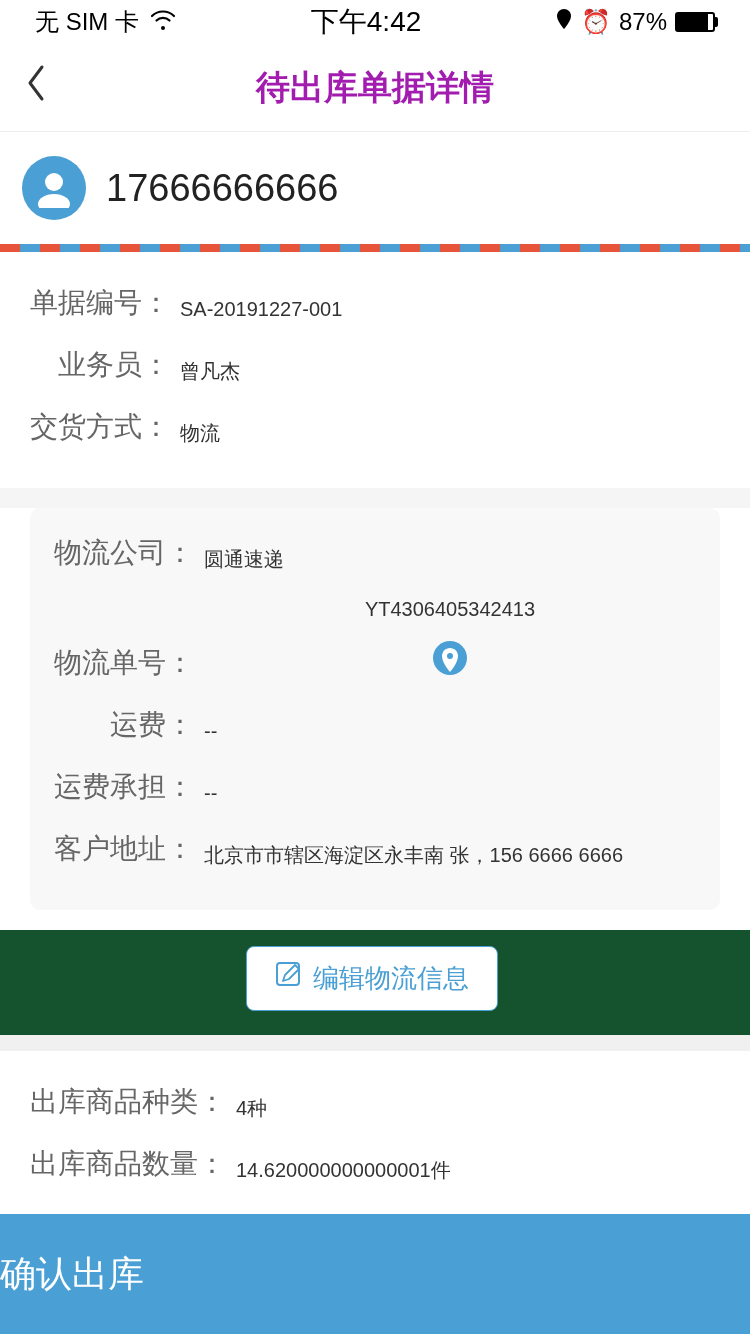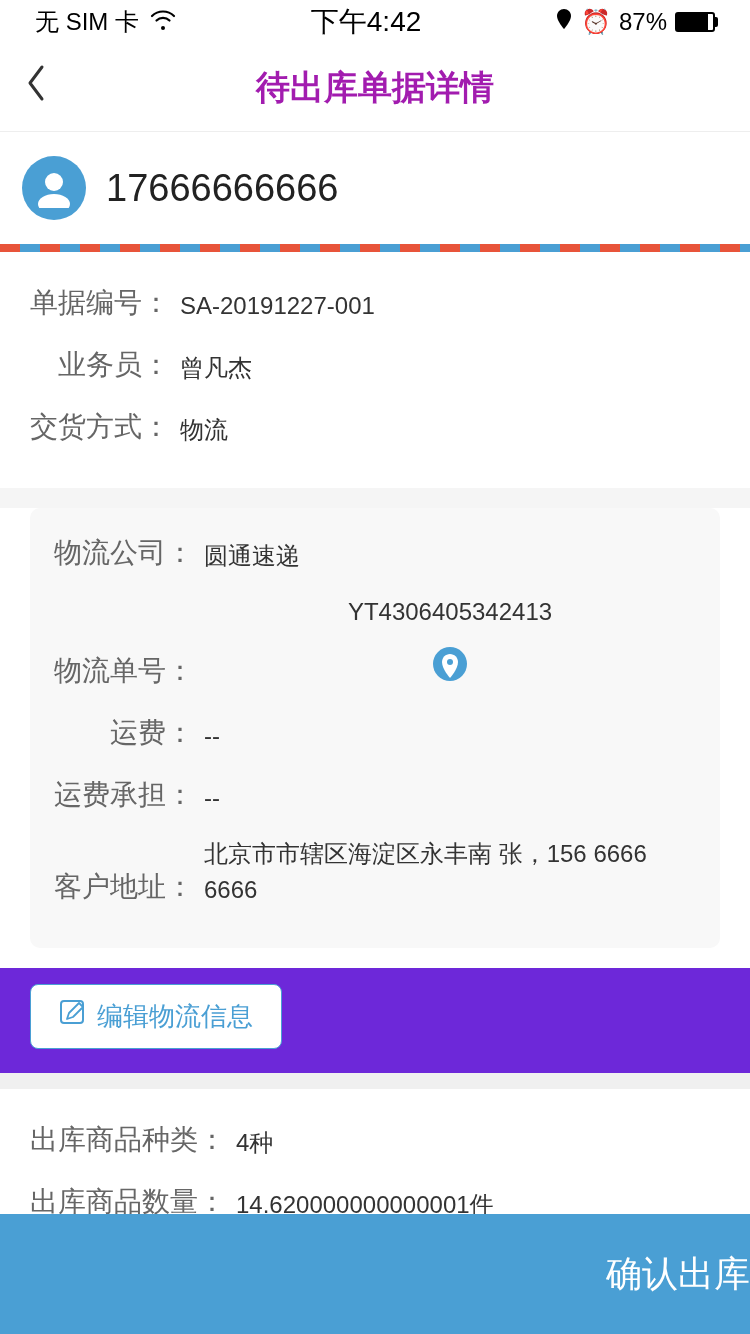--- a/index.html
+++ b/index.html
@@ -103,21 +103,21 @@
     }
     .info-label {
       color: #666;
       font-size: 28px;
       min-width: 140px;
       text-align: right;
       flex-shrink: 0;
     }
     .info-value {
       color: #333;
-      font-size: 24px;
+      font-size: 20px;
       margin-left: 10px;
       flex: 1;
     }
     .info-value.with-icon {
       display: flex;
       align-items: center;
       gap: 16px;
       flex-direction: column;
     }
 
@@ -126,23 +126,23 @@
       background: #f8f8f8;
       border-radius: 10px;
       margin: 20px 30px;
       padding: 24px 24px 20px 24px;
     }
 
     
     .edit-btn {
       display: flex;
       align-items: center;
-      justify-content: flex-start;
+      justify-content: center;
       padding: 16px 36px 24px 30px;
-      background: #6d28d9;
+      background: #14532d;
     }
     .btn-edit-logistics {
       border: 1px solid #4a9fd4;
       border-radius: 8px;
       padding: 14px 28px;
       color: #4a9fd4;
       font-size: 26px;
       display: flex;
       align-items: center;
       gap: 10px;
@@ -193,21 +193,21 @@
     
     .confirm-btn-container {
       position: fixed;
       bottom: 0;
       left: 0;
       width: 750px;
       height: 120px;
       background: #4a9fd4;
       display: flex;
       align-items: center;
-      justify-content: flex-end;
+      justify-content: flex-start;
     }
     .confirm-btn {
       color: #fff;
       font-size: 36px;
       font-weight: 500;
       cursor: pointer;
     }
   </style>
 </head>
 <body>

